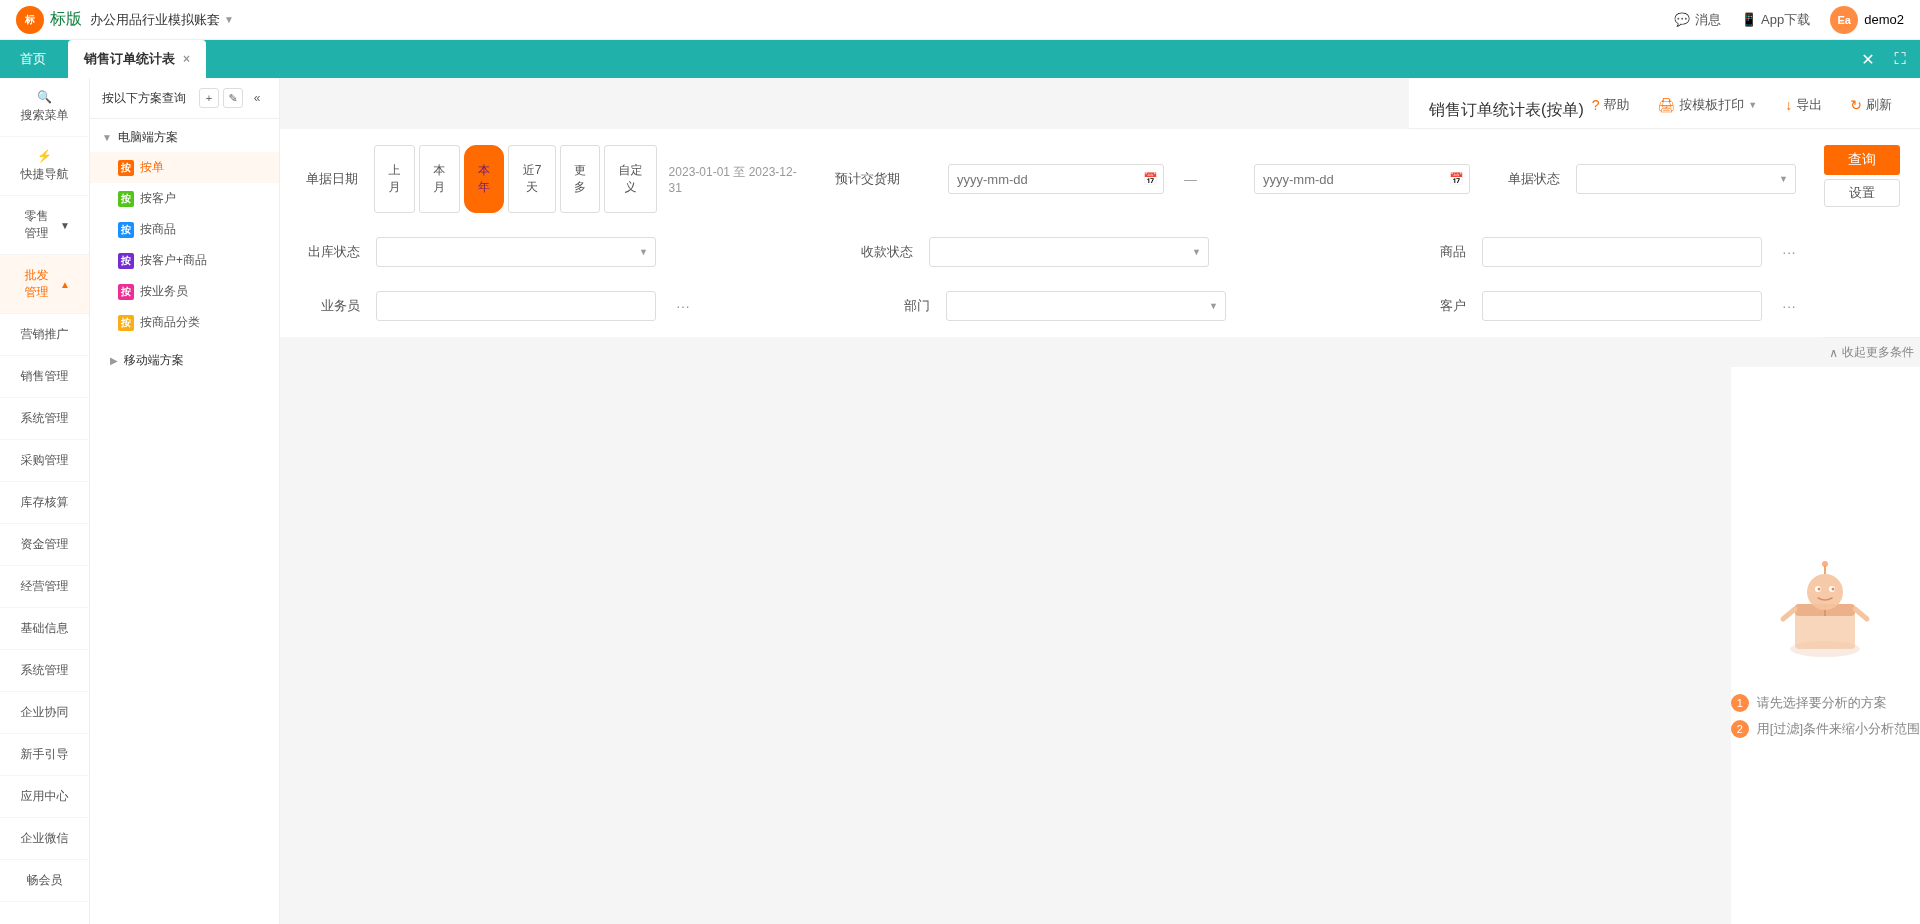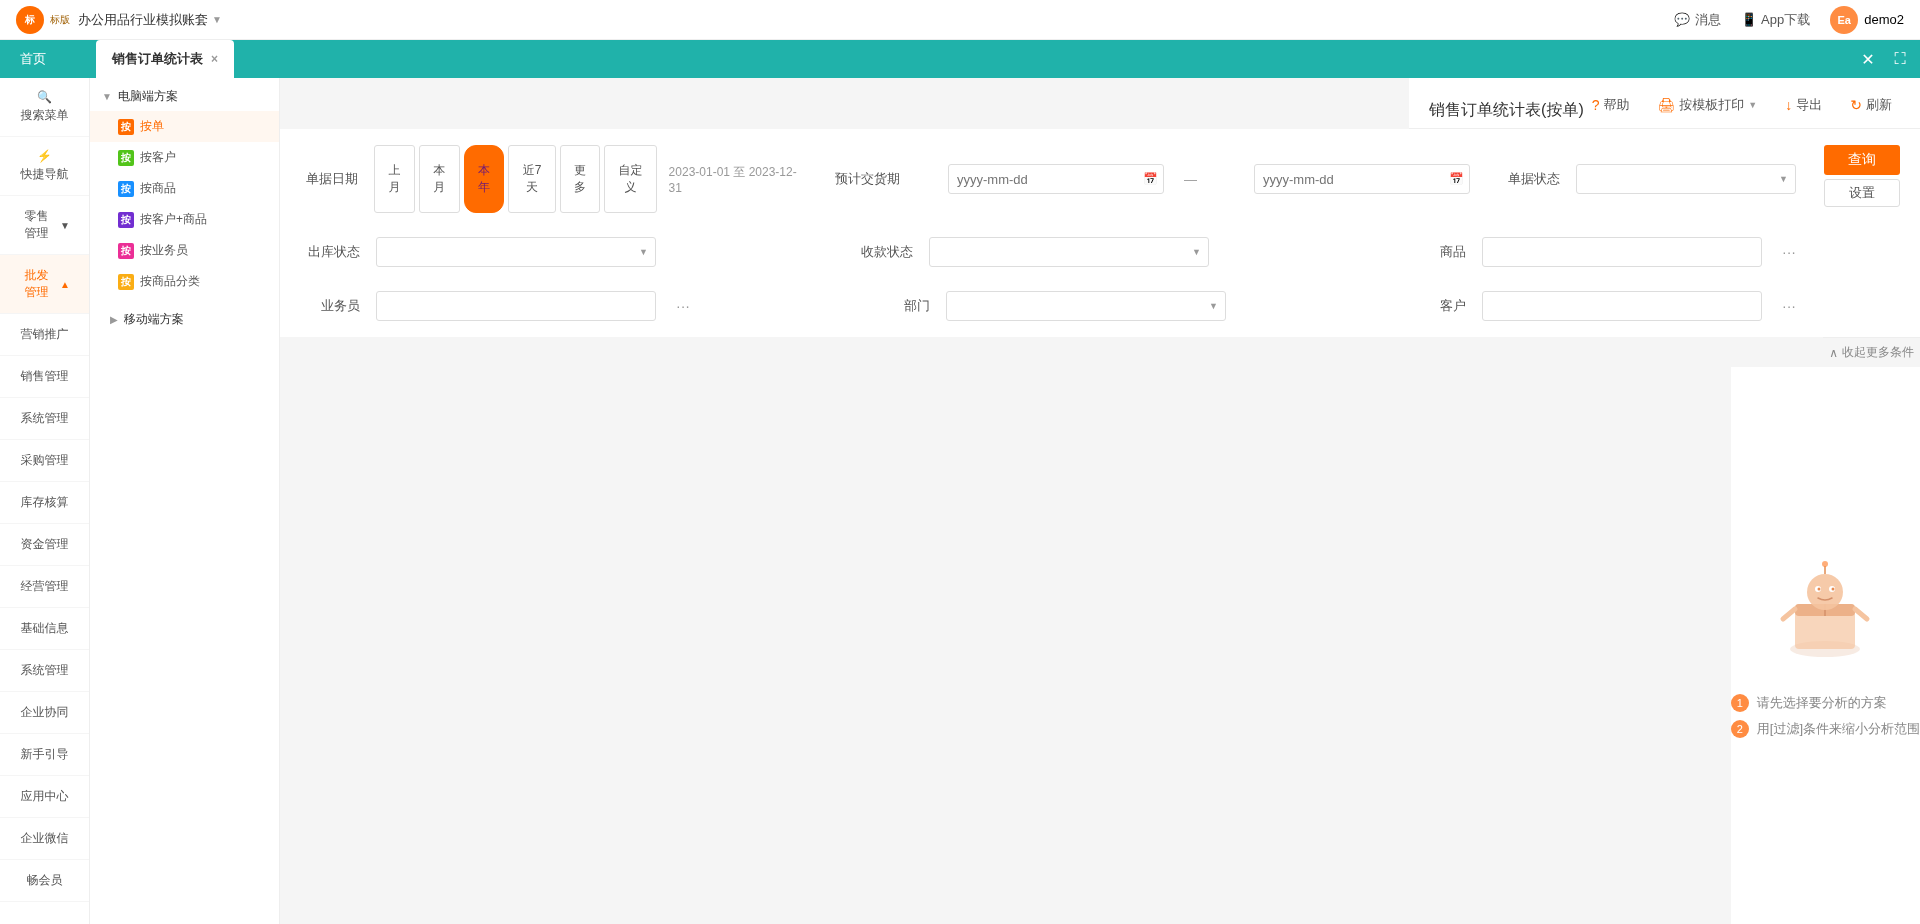--- a/index.html
+++ b/index.html
@@ -31,21 +31,21 @@
       height: 28px;
       background: #ff6b00;
       border-radius: 50%;
       display: flex;
       align-items: center;
       justify-content: center;
       color: white;
       font-size: 10px;
       font-weight: bold;
     }
-    .app-name-text { font-size: 10px; color: #a16207; }
+    .app-name-text { font-size: 16px; color: #15803d; }
     .breadcrumb-area {
       display: flex;
       align-items: center;
       gap: 4px;
       color: #333;
       font-size: 13px;
     }
     .breadcrumb-area .dropdown-icon { color: #999; font-size: 10px; cursor: pointer; }
     .top-header-right {
       display: flex;
@@ -74,21 +74,20 @@
     }
     .user-info { display: flex; align-items: center; gap: 6px; cursor: pointer; }
 
     
     .tab-bar {
       height: 38px;
       background: #20b2aa;
       display: flex;
       padding: 0 0;
       flex-shrink: 0;
-      gap: 28px;
     }
     .tab-home {
       height: 38px;
       padding: 0 20px;
       display: flex;
       align-items: center;
       color: #fff;
       font-size: 13px;
       cursor: pointer;
       background: transparent;
@@ -602,20 +601,28 @@
       <span>企业微信</span>
     </div>
     <div class="sidebar-item">
       <span>畅会员</span>
     </div>
   </div>
 
   <div class="content-area">
 
     <div class="scheme-panel">
+      <div class="scheme-panel-header">
+        <span>按以下方案查询</span>
+        <div class="scheme-action-icons">
+          <div class="scheme-action-icon">+</div>
+          <div class="scheme-action-icon">✎</div>
+          <div class="scheme-collapse-btn">«</div>
+        </div>
+      </div>
       <div class="scheme-section">
         <div class="scheme-section-header">
           <span class="scheme-section-arrow">▼</span>
           <span>电脑端方案</span>
         </div>
         <div class="scheme-item active">
           <div class="scheme-item-icon" style="background:#ff6b00;">按</div>
           <span>按单</span>
         </div>
         <div class="scheme-item">

